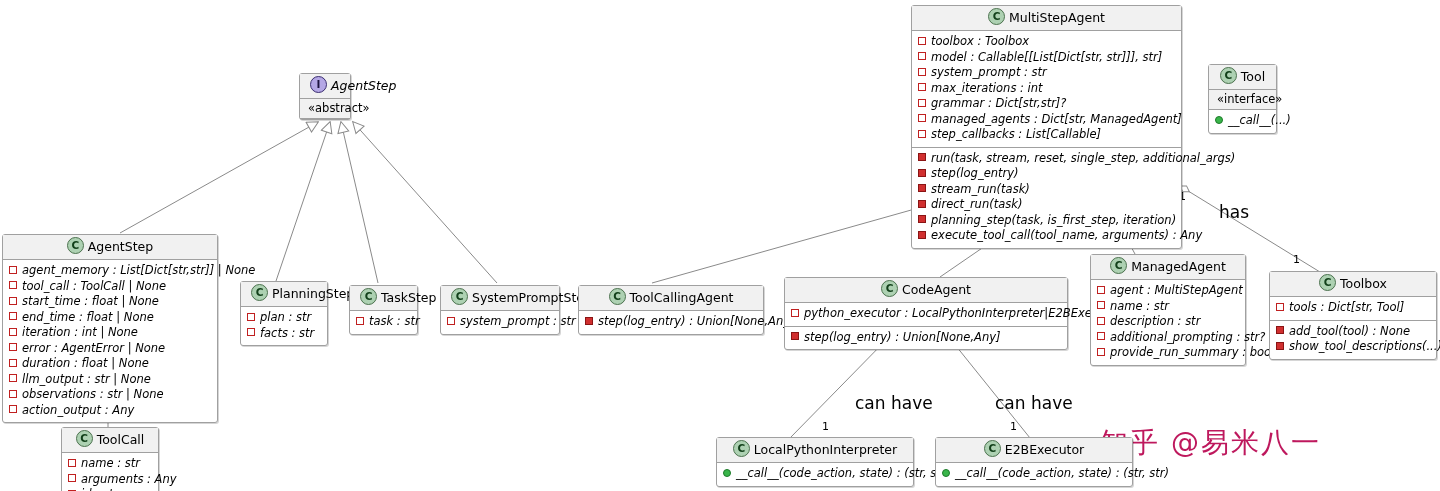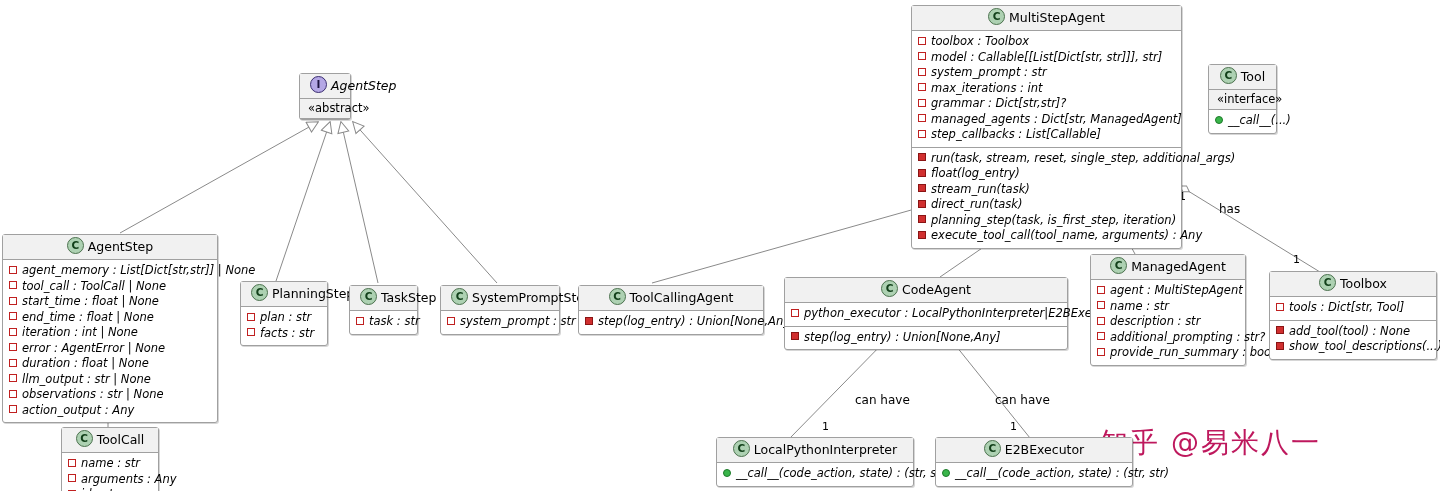--- a/index.html
+++ b/index.html
@@ -112,21 +112,21 @@
   }
   .mk.meth-green {
     background: #39b54a;
     border: 1px solid #1d7a2a;
     border-radius: 50%;
   }
   
   .elabel {
     position: absolute;
     font-family: "DejaVu Sans", "Liberation Sans", sans-serif;
-    font-size: 12px;
+    font-size: 17px;
     color: #000000;
     white-space: nowrap;
     z-index: 4;
   }
   .elabel.card { font-size: 11px; }
   
   #watermark {
     position: absolute;
     left: 1100px;
     top: 424px;
@@ -209,21 +209,21 @@
       <span class="row"><i class="mk field-pub"></i><span>toolbox : Toolbox</span></span>
       <span class="row"><i class="mk field-pub"></i><span>model : Callable[[List[Dict[str, str]]], str]</span></span>
       <span class="row"><i class="mk field-pub"></i><span>system_prompt : str</span></span>
       <span class="row"><i class="mk field-pub"></i><span>max_iterations : int</span></span>
       <span class="row"><i class="mk field-pub"></i><span>grammar : Dict[str,str]?</span></span>
       <span class="row"><i class="mk field-pub"></i><span>managed_agents : Dict[str, ManagedAgent]</span></span>
       <span class="row"><i class="mk field-pub"></i><span>step_callbacks : List[Callable]</span></span>
     </div>
     <div class="uml-sect">
       <span class="row"><i class="mk meth-pub"></i><span>run(task, stream, reset, single_step, additional_args)</span></span>
-      <span class="row"><i class="mk meth-pub"></i><span>float(log_entry)</span></span>
+      <span class="row"><i class="mk meth-pub"></i><span>step(log_entry)</span></span>
       <span class="row"><i class="mk meth-pub"></i><span>stream_run(task)</span></span>
       <span class="row"><i class="mk meth-pub"></i><span>direct_run(task)</span></span>
       <span class="row"><i class="mk meth-pub"></i><span>planning_step(task, is_first_step, iteration)</span></span>
       <span class="row"><i class="mk meth-pub"></i><span>execute_tool_call(tool_name, arguments) : Any</span></span>
     </div>
   </div>
 
   <div class="uml" style="left:1208px; top:64px; width:69px;">
     <div class="uml-head">
       <span class="badge c">C</span><span class="uml-name">Tool</span>

